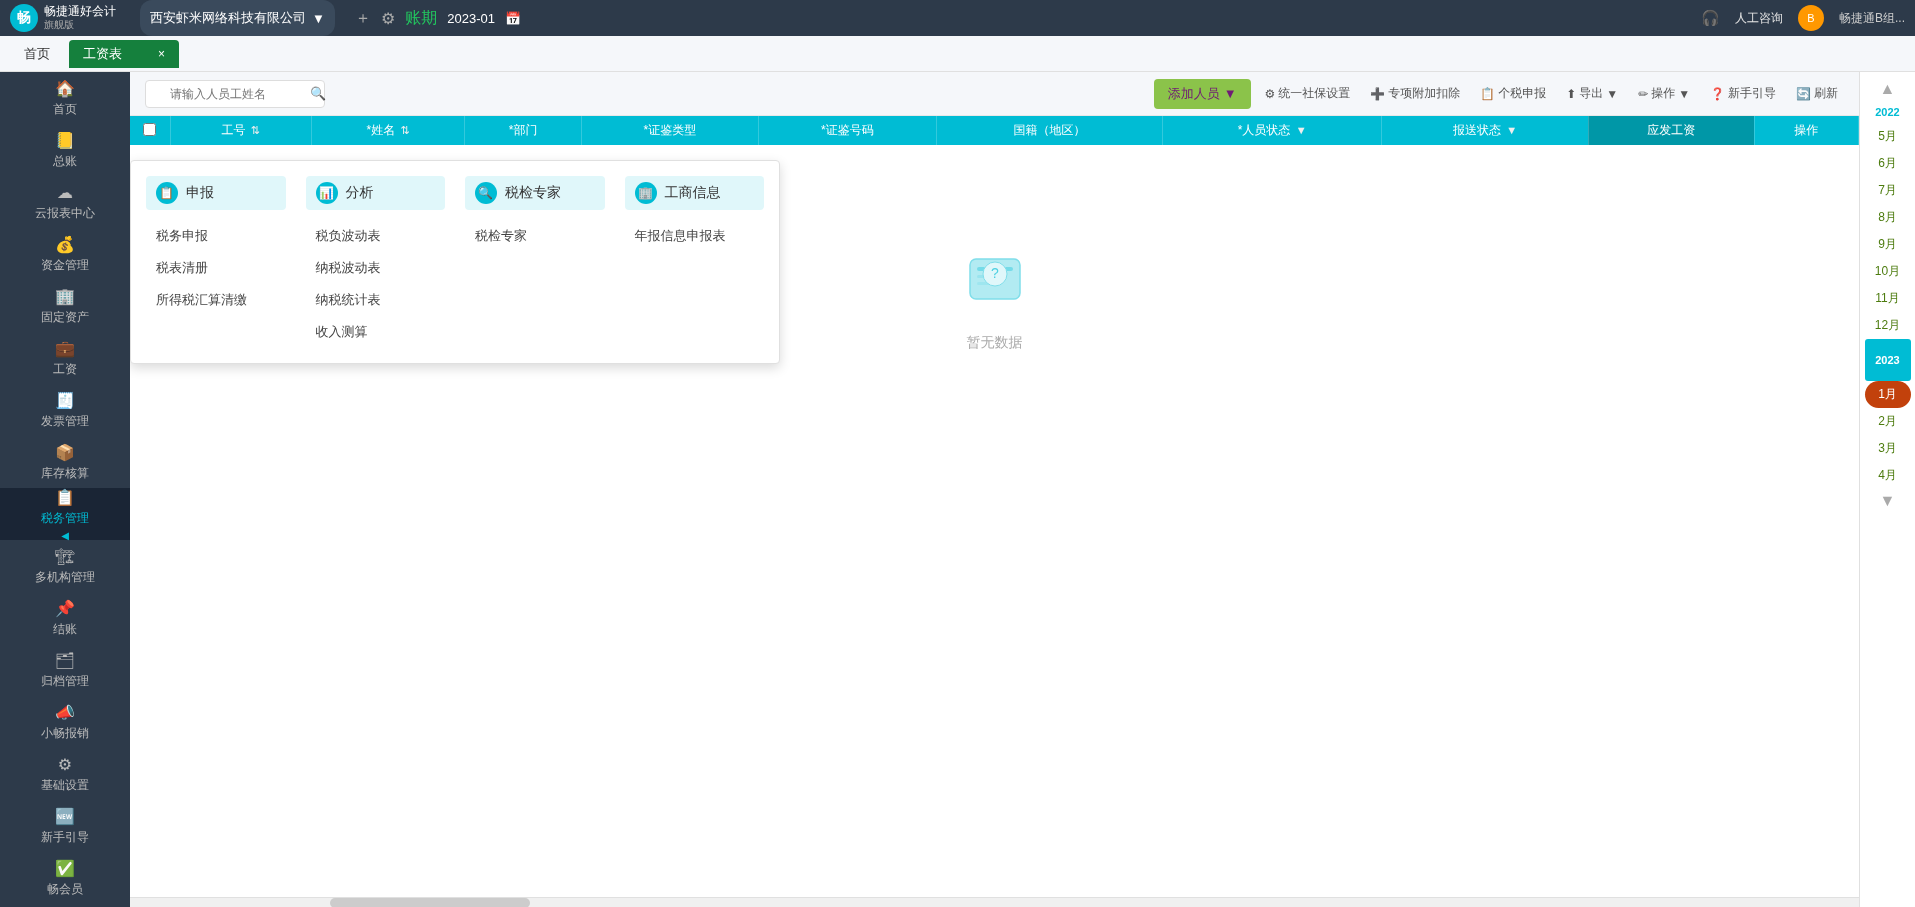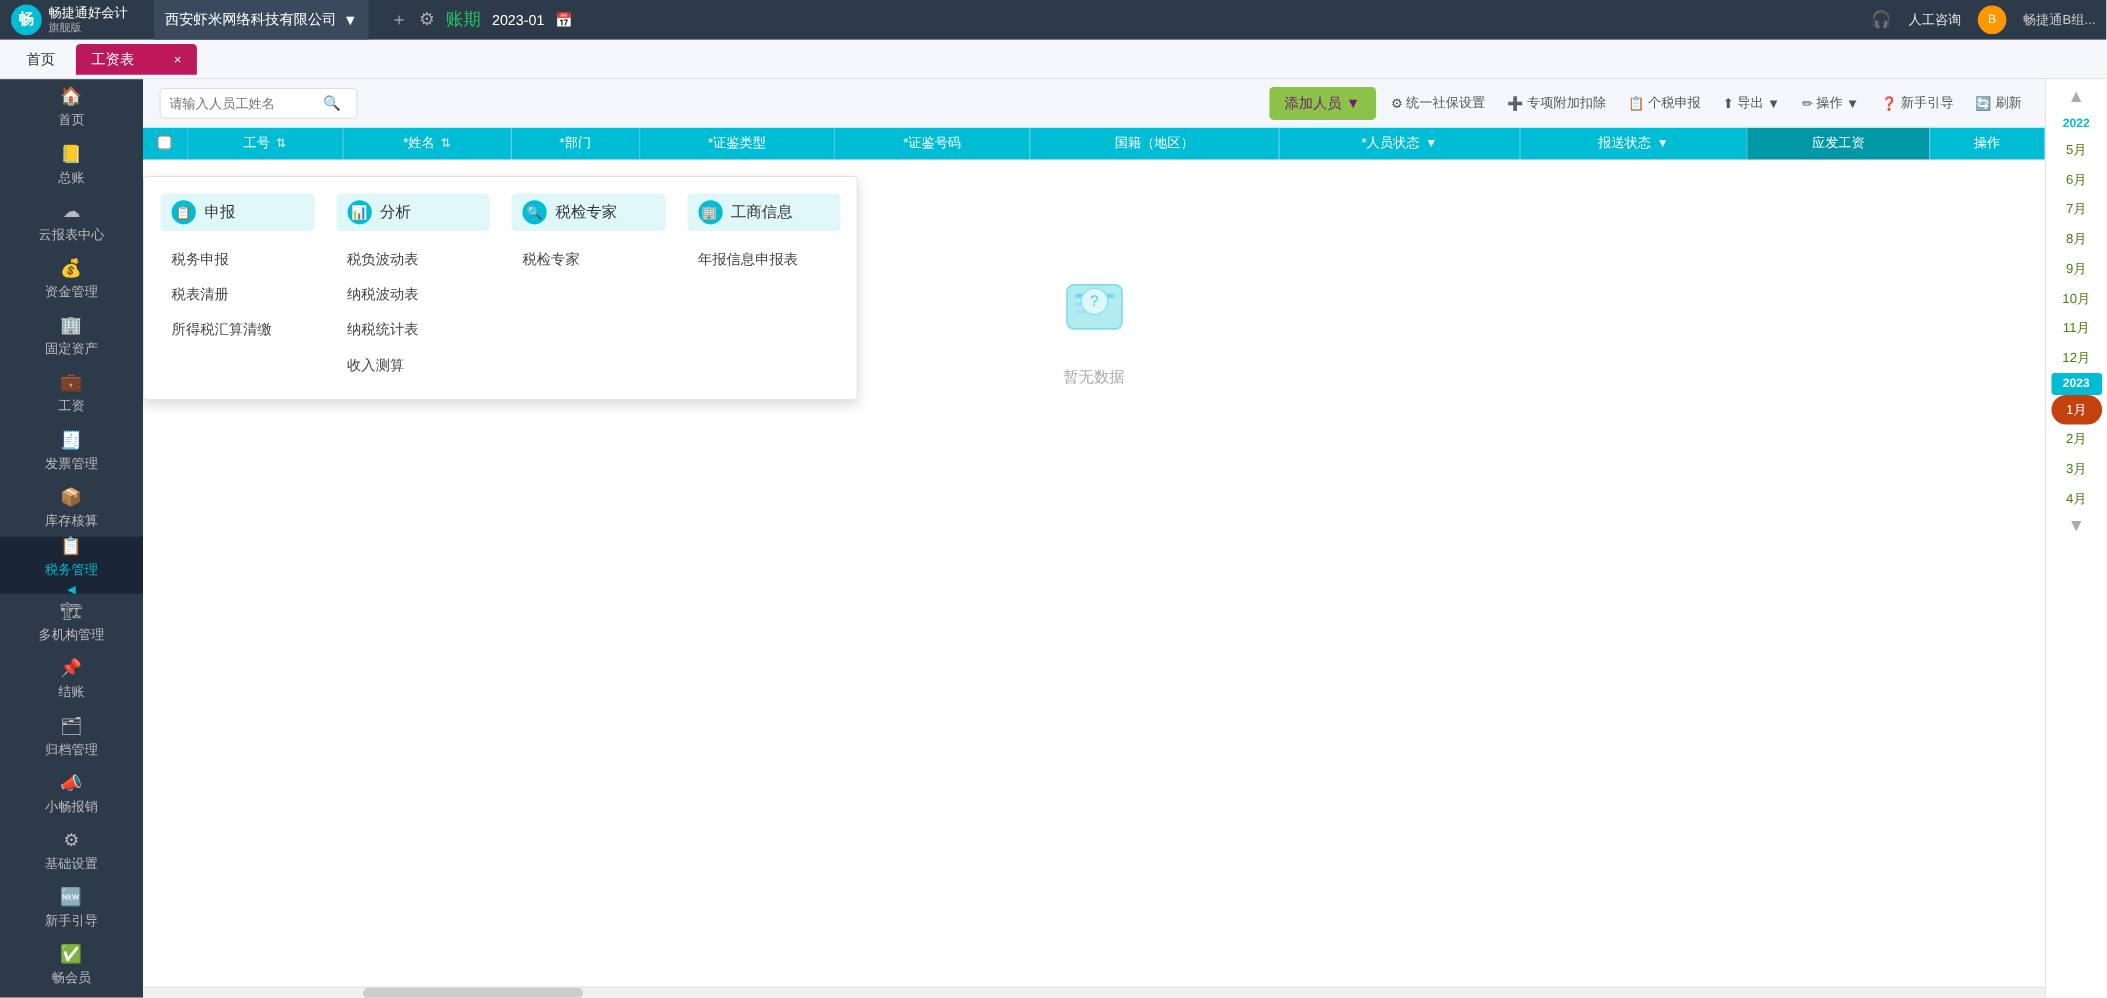--- a/index.html
+++ b/index.html
@@ -28,21 +28,21 @@
       border-radius: 50%;
       display: flex; align-items: center; justify-content: center;
       font-size: 14px; color: #fff; font-weight: bold;
     }
     .logo-text { font-size: 12px; color: #fff; line-height: 1.2; }
     .logo-sub { font-size: 10px; color: #aaa; font-family: Liberation Serif, serif; }
     .company-selector {
       display: flex; align-items: center; gap: 6px;
       padding: 18px 10px;
       background: #3a4a5c;
-      border-radius: 0;
+      border-radius: 12px;
       height: 26px;
       cursor: pointer;
       color: #fff;
       font-size: 13px;
       text-align: center;
     }
     .header-actions {
       display: flex; align-items: center; gap: 10px;
       margin-left: 20px;
     }
@@ -74,21 +74,21 @@
     .tab-item {
       height: 28px;
       padding: 0 14px;
       border-radius: 4px 4px 0 0;
       display: flex; align-items: center; gap: 5px;
       cursor: pointer;
       font-size: 13px;
       color: #555;
     }
     .tab-item.active {
-      background: #be185d;
+      background: #15803d;
       color: #fff;
       gap: 36px;
     }
     .tab-item.home { background: transparent; color: #333; }
     .tab-close { font-size: 12px; cursor: pointer; color: #fff; }
 
     
     .main-layout {
       display: flex;
       height: calc(907px - 36px - 36px);
@@ -132,21 +132,21 @@
       border-bottom: 1px solid #e8e8e8;
       display: flex;
       align-items: center;
       padding: 0 15px;
       gap: 10px;
     }
     .search-input-wrap {
       display: flex; align-items: center;
       border: 1px solid #ddd;
       border-radius: 4px;
-      padding: 0 8px;
+      padding: 0 24px;
       height: 28px;
       background: #fff;
       width: 180px;
     }
     .search-input {
       border: none; outline: none;
       font-size: 12px; color: #999;
       width: 140px;
       background: transparent;
     }
@@ -575,21 +575,21 @@
     <span class="cal-nav">▲</span>
     <div class="cal-month year-label">2022</div>
     <div class="cal-month">5月</div>
     <div class="cal-month">6月</div>
     <div class="cal-month">7月</div>
     <div class="cal-month">8月</div>
     <div class="cal-month">9月</div>
     <div class="cal-month">10月</div>
     <div class="cal-month">11月</div>
     <div class="cal-month">12月</div>
-    <div class="cal-month year-label" style="background:#00bcd4; color:#fff; border-radius:3px; padding:4px 4px;">2023</div>
+    <div class="cal-month year-label" style="background:#00bcd4; color:#fff; border-radius:3px; padding:15px 4px;">2023</div>
     <div class="cal-month active">1月</div>
     <div class="cal-month">2月</div>
     <div class="cal-month">3月</div>
     <div class="cal-month">4月</div>
     <span class="cal-nav">▼</span>
   </div>
 
 </div>
 
 </body></html>

